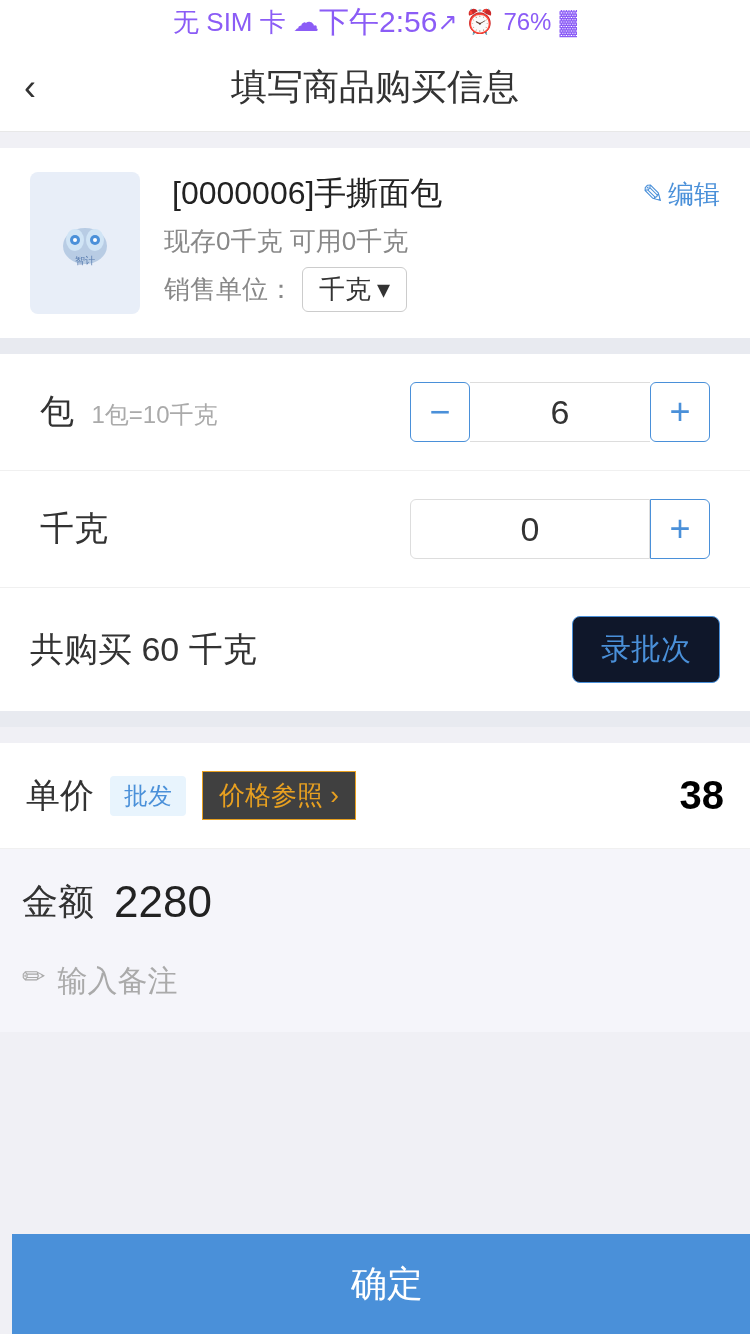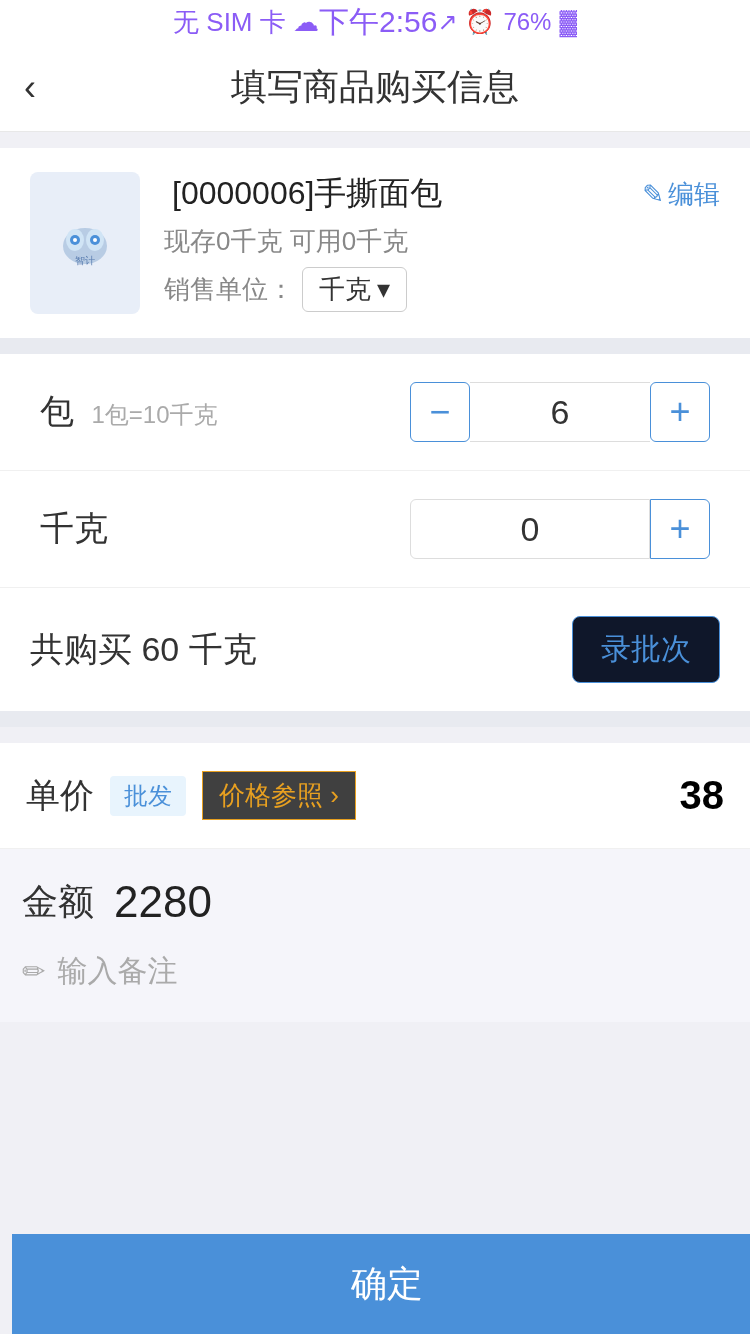--- a/index.html
+++ b/index.html
@@ -259,21 +259,21 @@
     }
     .amount-label { font-size: 36px; color: #333; }
     .amount-value { font-size: 44px; color: #222; font-weight: 500; }
     .note-row {
       display: flex;
       align-items: center;
       gap: 12px;
       padding-bottom: 30px;
     }
     .pencil-icon { font-size: 28px; color: #aaa; }
-    .note-text { font-size: 30px; color: #aaa; }
+    .note-text { font-size: 30px; color: #aaa; margin-top: 10px; }
 
     
     .empty-space {
       background: #f0f0f5;
       flex: 1;
       min-height: 260px;
     }
 
     
     .confirm-bar {

